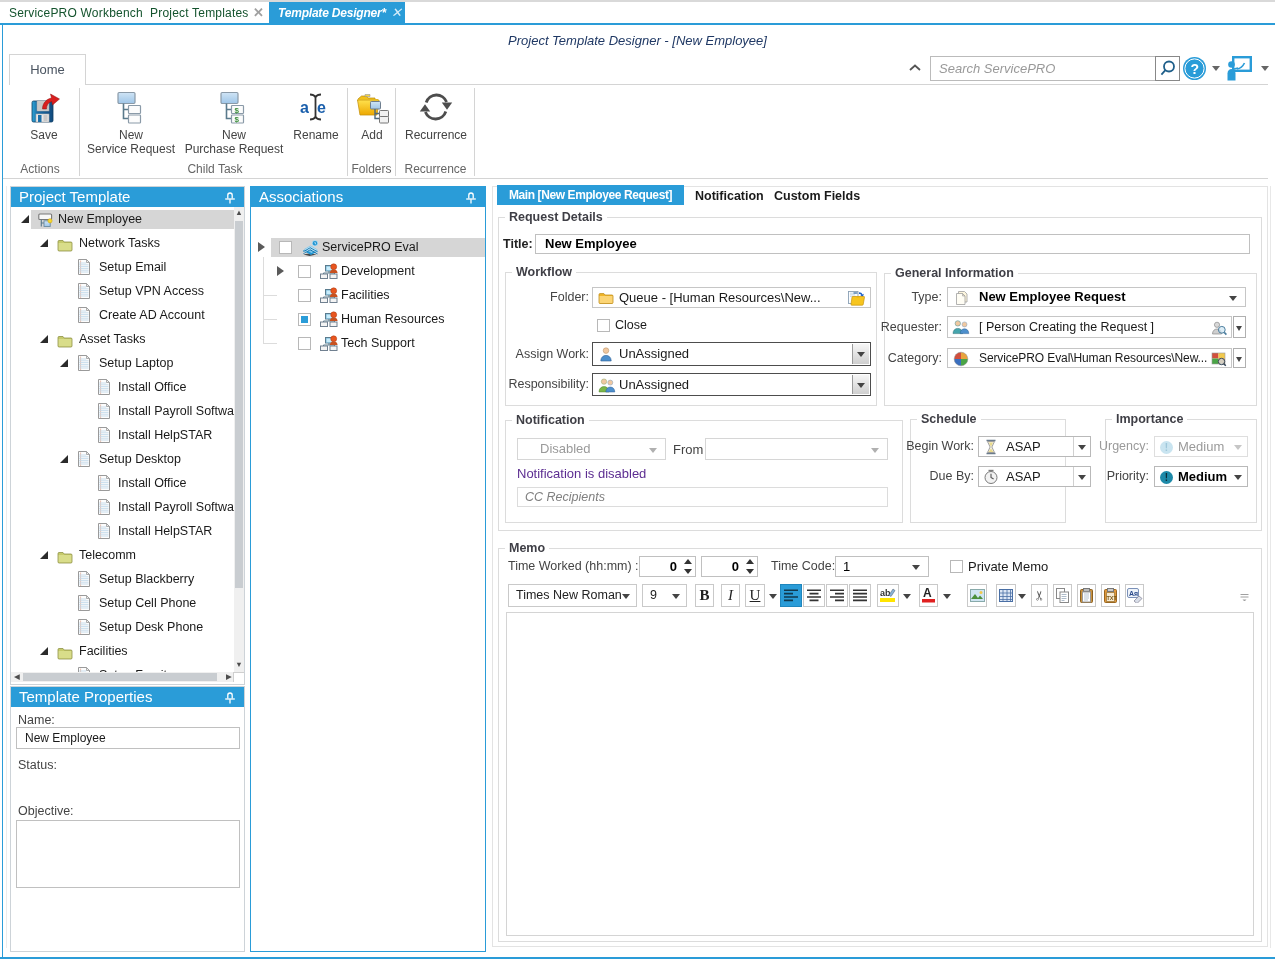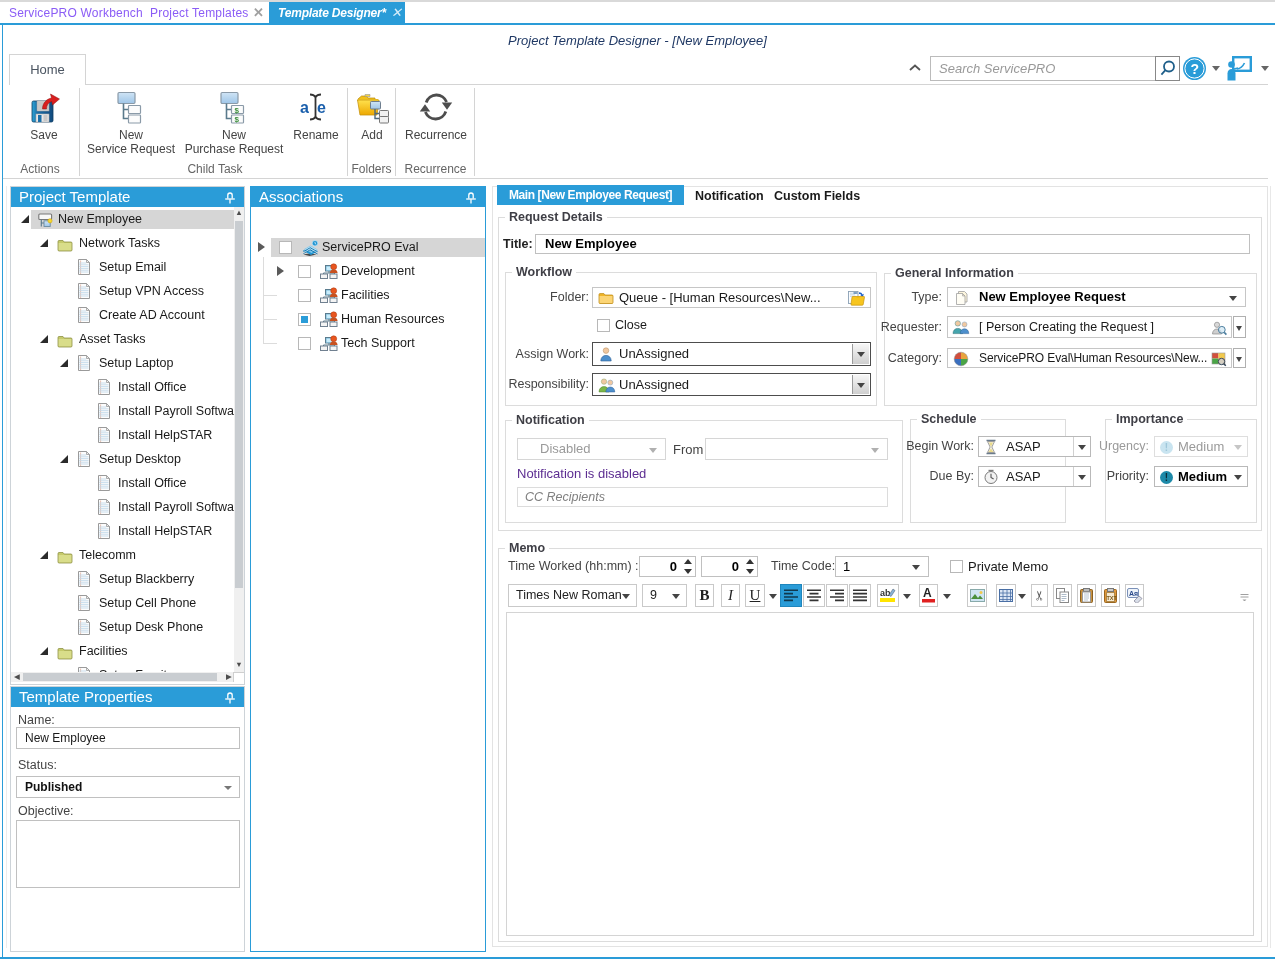--- a/index.html
+++ b/index.html
@@ -1,21 +1,21 @@
 <!DOCTYPE html>
 <html><head>
 <meta charset="utf-8">
 <style>
 * { margin:0; padding:0; box-sizing:border-box; }
 html,body { width:1275px; height:962px; background:#fff; font-family:"Liberation Sans", sans-serif; font-size:12px; color:#444; overflow:hidden; }
 #app { position:relative; width:1275px; height:962px; background:#fff; }
 .abs { position:absolute; }
 
 #topbar { position:absolute; left:0; top:0; width:1275px; height:23px; background:#fff; border-top:2px solid #d9d9d9; }
-#topbar .tab { position:absolute; top:0; height:23px; line-height:22px; font-size:12px; letter-spacing:0.2px; color:#8b5cf6; }
+#topbar .tab { position:absolute; top:0; height:23px; line-height:22px; font-size:12px; letter-spacing:0.2px; color:#14532d; }
 #bluesep { position:absolute; left:0; top:23px; width:1275px; height:2px; background:#2a9cd8; }
 #winleft { position:absolute; left:2px; top:25px; width:1px; height:934px; background:#2a9cd8; }
 #winbottom { position:absolute; left:0; top:957px; width:1275px; height:2px; background:#2a9cd8; }
 #seltab { position:absolute; left:269px; top:2px; width:136px; height:23px; background:#2a9cd8; color:#fff; font-style:italic; font-weight:bold; font-size:12px; letter-spacing:-0.2px; line-height:22px; }
 .closex { display:inline-block; font-size:13px; font-weight:normal; }
 
 #doctitle { position:absolute; left:0; top:33px; width:1275px; text-align:center; color:#1f3864; font-size:13px;font-style:italic; }
 
 #hometab { position:absolute; left:9px; top:54px; width:77px; height:31px; border:1px solid #d4d4d4; border-bottom:none; background:#fff; text-align:center; line-height:30px; color:#4a5460; font-size:13px; }
 #ribbonline { position:absolute; left:86px; top:84px; width:1182px; height:1px; background:#d4d4d4; }
@@ -471,21 +471,20 @@
     </div>
   </div>
 
   <div id="tp-panel" class="panel">
     <div class="phead">Template Properties<span class="pin"><svg width="12" height="14">
             <use href="#sym-pin"></use>
           </svg></span></div>
     <div class="lbl" style="left:7px; top:26px;">Name:</div>
     <div class="tbox" style="left:5px; top:40px; width:224px; height:22px; line-height:20px; padding-left:8px; color:#1a1a1a;">New Employee</div>
     <div class="lbl" style="left:7px; top:71px;">Status:</div>
-    <div class="tbox" style="left:5px; top:89px; width:224px; height:22px; line-height:20px; padding-left:8px; color:#111; font-weight:bold;">Published<span style="position:absolute; right:7px; top:9px; border-left:4px solid transparent; border-right:4px solid transparent; border-top:4px solid #777; width:0; height:0;"></span></div>
     <div class="lbl" style="left:7px; top:117px;">Objective:</div>
     <div class="tbox" style="left:5px; top:133px; width:224px; height:68px;"></div>
   </div>
 
   <div id="as-panel" class="panel" style="overflow:hidden;">
     <div class="phead">Associations<span class="pin"><svg width="12" height="14">
             <use href="#sym-pin"></use>
           </svg></span></div>
     <div id="as-tree" style="position:absolute; left:0; top:46px; right:0; bottom:0; overflow:hidden;">
       <div class="abs" style="left:12px; top:24px; width:1px; height:86px; background:#dcdcdc;"></div>

